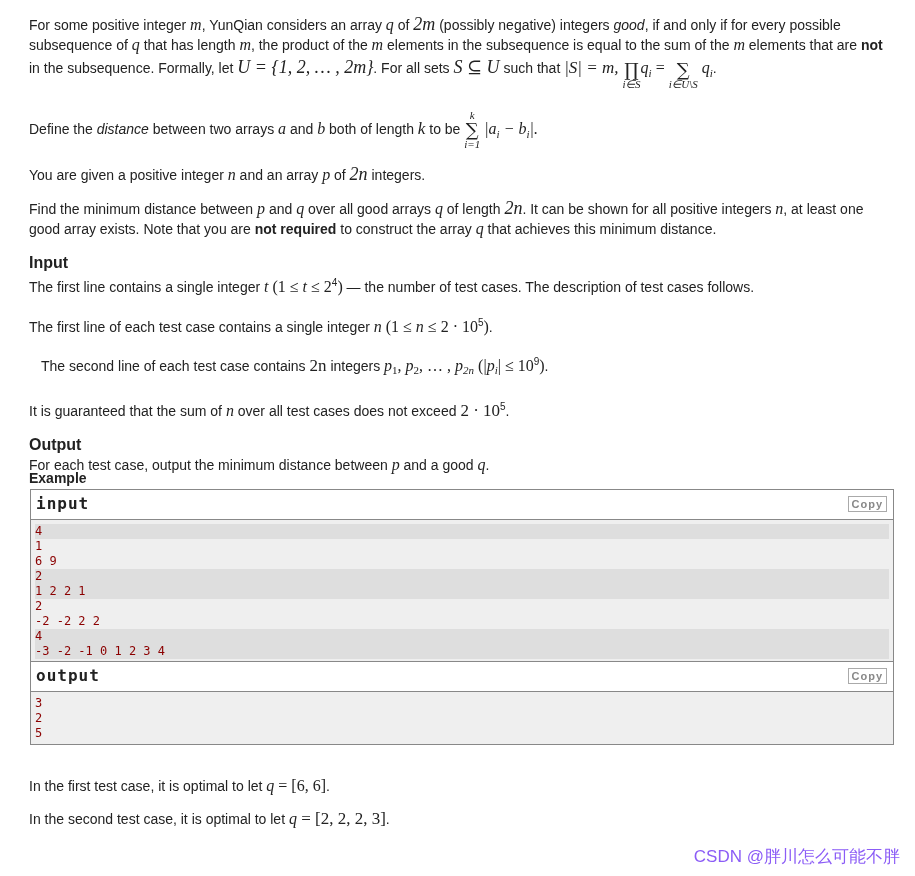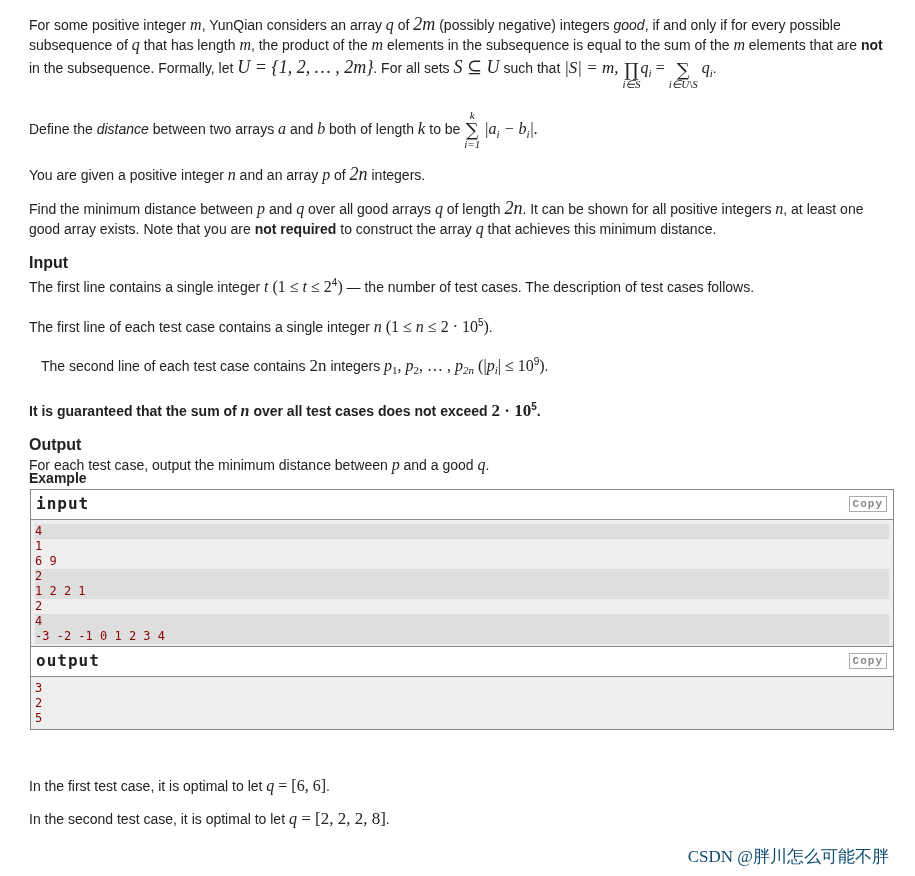--- a/index.html
+++ b/index.html
@@ -13,27 +13,27 @@
   .sec-title{font-weight:bold;font-size:16px;line-height:20px;margin:0;}
   .opsum{display:inline-block;vertical-align:middle;text-align:center;position:relative;line-height:1;}
   .opsum .big{font-family:"DejaVu Serif",serif;font-size:18px;display:block;}
   .opsum .sub{font-family:"Liberation Serif",serif;font-style:italic;font-size:11px;display:block;}
   .opsum .sup{font-family:"Liberation Serif",serif;font-style:italic;font-size:11px;display:block;}
   sup{font-size:10px;}
   .ex-label{font-weight:bold;font-size:14px;position:absolute;left:29px;top:470px;}
   .ex-box{position:absolute;left:30px;top:489px;width:862px;border:1px solid #888;background:#fff;}
   .ex-head{height:29px;border-bottom:1px solid #888;position:relative;background:#fff;}
   .ex-head .t{position:absolute;left:5px;top:4px;font-family:"DejaVu Sans Mono",monospace;font-weight:bold;font-size:16px;letter-spacing:1px;color:#222;}
-  .copy{position:absolute;right:6px;top:6px;border:1px solid #aaa;font-family:Liberation Mono, monospace;font-size:11px;font-weight:bold;color:#888;padding:1px 3px;letter-spacing:1px;background:#fff;}
+  .copy{position:absolute;right:6px;top:6px;border:1px solid #aaa;font-family:Liberation Sans, sans-serif;font-size:11px;font-weight:bold;color:#888;padding:1px 3px;letter-spacing:1px;background:#fff;}
   .ex-body{background:#efefef;padding:4px 4px 2px 4px;}
   .ln{font-family:"DejaVu Sans Mono",monospace;font-size:12px;color:#8b0000;line-height:15px;height:15px;padding-left:0;}
   .ln.dark{background:#dedede;}
   .ex-body.out{padding:4px 4px 3px 4px;}
   .sep{border-top:1px solid #888;}
-  .watermark{position:absolute;right:26px;bottom:8px;font-size:17px;color:#0c4a6e;font-family:Liberation Serif, serif;}
+  .watermark{position:absolute;right:15px;bottom:8px;font-size:17px;color:#8b5cf6;font-family:Liberation Sans, sans-serif;}
 </style>
 </head>
 <body>
 
 <div class="content">
 
   <p style="line-height:20px;">
     <span>For some positive integer </span><span class="m">m</span><span>, YunQian considers an array </span><span class="m">q</span><span> of </span><span class="m" style="font-size:18px;">2m</span><span> (possibly negative) integers </span><i>good</i><span>, if and only if for every possible subsequence of </span><span class="m">q</span><span> that has length </span><span class="m">m</span><span>, the product of the </span><span class="m">m</span><span> elements in the subsequence is equal to the sum of the </span><span class="m">m</span><span> elements that are </span><b>not</b><span> in the subsequence. Formally, let </span><span class="m" style="font-size:18px;">U = {1, 2, … , 2m}</span><span>. For all sets </span><span class="m" style="font-size:18px;">S ⊆ U</span><span> such that </span><span class="m" style="font-size:17px;">|S| = m,</span>
     <span class="opsum" style="top:6px;"><span class="big">∏</span><span class="sub">i∈S</span></span><span class="m">q</span><sub class="m" style="font-size:11px;">i</sub><span class="mn"> = </span>
     <span class="opsum" style="top:6px;"><span class="big">∑</span><span class="sub">i∈U\S</span></span>
@@ -57,21 +57,21 @@
   <div class="sec-title" style="margin-top:14px;">Input</div>
   <p>
     <span>The first line contains a single integer </span><span class="m">t</span><span class="mn"> (1 ≤ </span><span class="m">t</span><span class="mn"> ≤ 2</span><sup>4</sup><span class="mn">)</span><span> — the number of test cases. The description of test cases follows.</span>
   </p>
   <p style="margin-top:16px;">
     <span>The first line of each test case contains a single integer </span><span class="m">n</span><span class="mn"> (1 ≤ </span><span class="m">n</span><span class="mn"> ≤ 2 · 10</span><sup>5</sup><span class="mn">)</span><span>.</span>
   </p>
   <p style="margin-top:16px;margin-left:12px;">
     <span>The second line of each test case contains </span><span class="m" style="font-style:normal;font-size:17px;">2n</span><span> integers </span><span class="m">p</span><sub class="mn" style="font-size:11px;">1</sub><span class="mn">, </span><span class="m">p</span><sub class="mn" style="font-size:11px;">2</sub><span class="mn">, … , </span><span class="m">p</span><sub class="m" style="font-size:11px;">2n</sub><span class="mn"> (|</span><span class="m">p</span><sub class="m" style="font-size:11px;">i</sub><span class="mn">| ≤ 10</span><sup>9</sup><span class="mn">)</span><span>.</span>
   </p>
-  <p style="margin-top:16px;font-weight:bold;">
+  <p style="margin-top:16px;">
     <span>It is guaranteed that the sum of </span><span class="m">n</span><span> over all test cases does not exceed </span><span class="mn" style="font-size:17px;">2 · 10</span><sup>5</sup><span>.</span>
   </p>
 
   <div class="sec-title" style="margin-top:15px;">Output</div>
   <p>
     <span>For each test case, output the minimum distance between </span><span class="m">p</span><span> and a good </span><span class="m">q</span><span>.</span>
   </p>
 </div>
 
 <div class="ex-label">Example</div>
@@ -80,37 +80,38 @@
     <span class="t">input</span>
     <span class="copy">Copy</span>
   </div>
   <div class="ex-body">
     <div class="ln dark">4</div>
     <div class="ln">1</div>
     <div class="ln">6 9</div>
     <div class="ln dark">2</div>
     <div class="ln dark">1 2 2 1</div>
     <div class="ln">2</div>
+    <div class="ln">-2 -2 2 2</div>
     <div class="ln dark">4</div>
     <div class="ln dark">-3 -2 -1 0 1 2 3 4</div>
   </div>
   <div class="sep"></div>
   <div class="ex-head">
     <span class="t">output</span>
     <span class="copy">Copy</span>
   </div>
   <div class="ex-body out">
     <div class="ln">3</div>
     <div class="ln">2</div>
     <div class="ln">5</div>
   </div>
 </div>
 
 <div style="position:absolute;left:29px;top:776px;">
   <p>
     <span>In the first test case, it is optimal to let </span><span class="m">q</span><span class="mn" style="font-size:16px;"> = [6, 6]</span><span>.</span>
   </p>
   <p style="margin-top:13px;">
-    <span>In the second test case, it is optimal to let </span><span class="m">q</span><span class="mn" style="font-size:17px;"> = [2, 2, 2, 8]</span><span>.</span>
+    <span>In the second test case, it is optimal to let </span><span class="m">q</span><span class="mn" style="font-size:17px;"> = [2, 2, 2, 3]</span><span>.</span>
   </p>
 </div>
 
 <div class="watermark">CSDN @胖川怎么可能不胖</div>
 
 </body></html>

